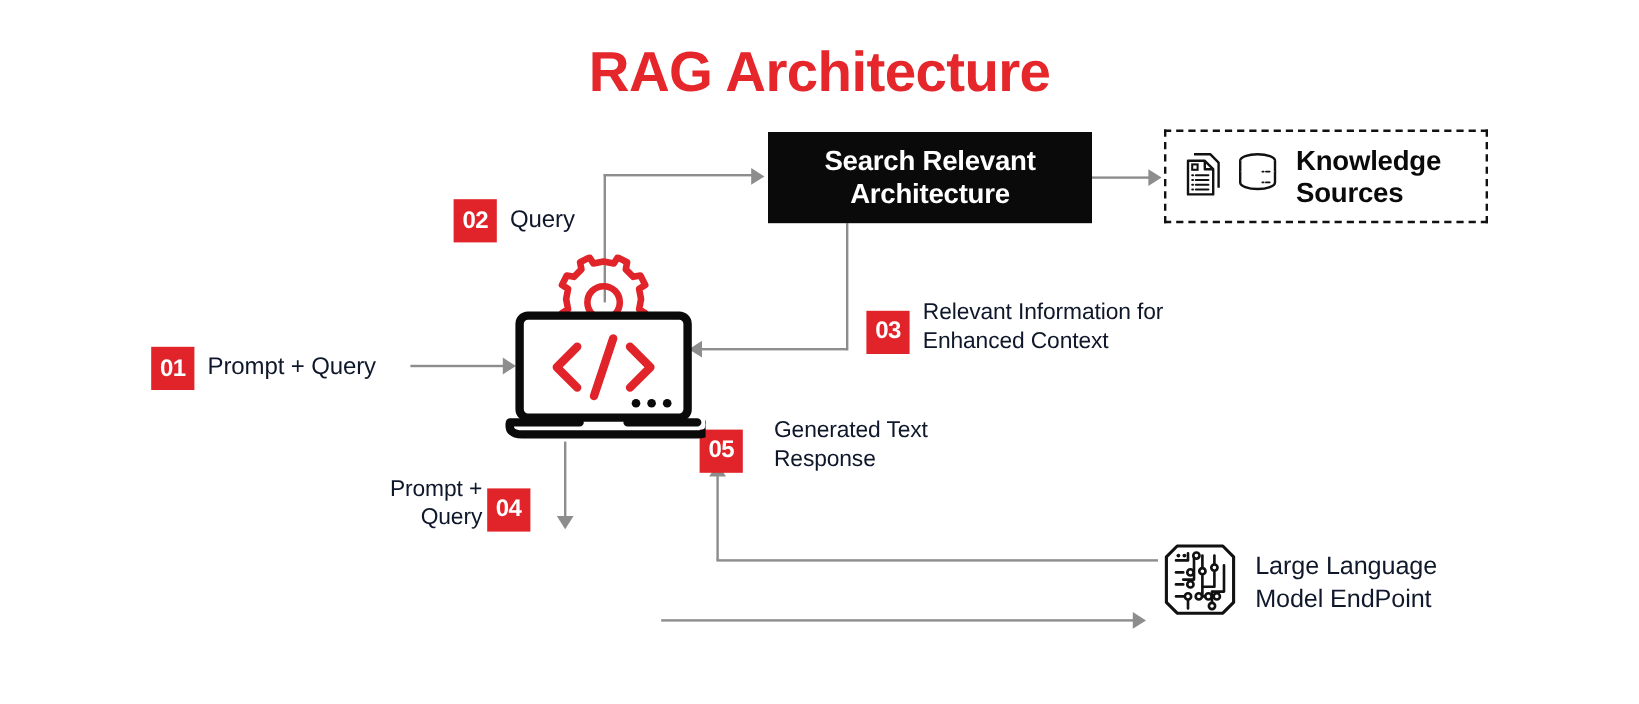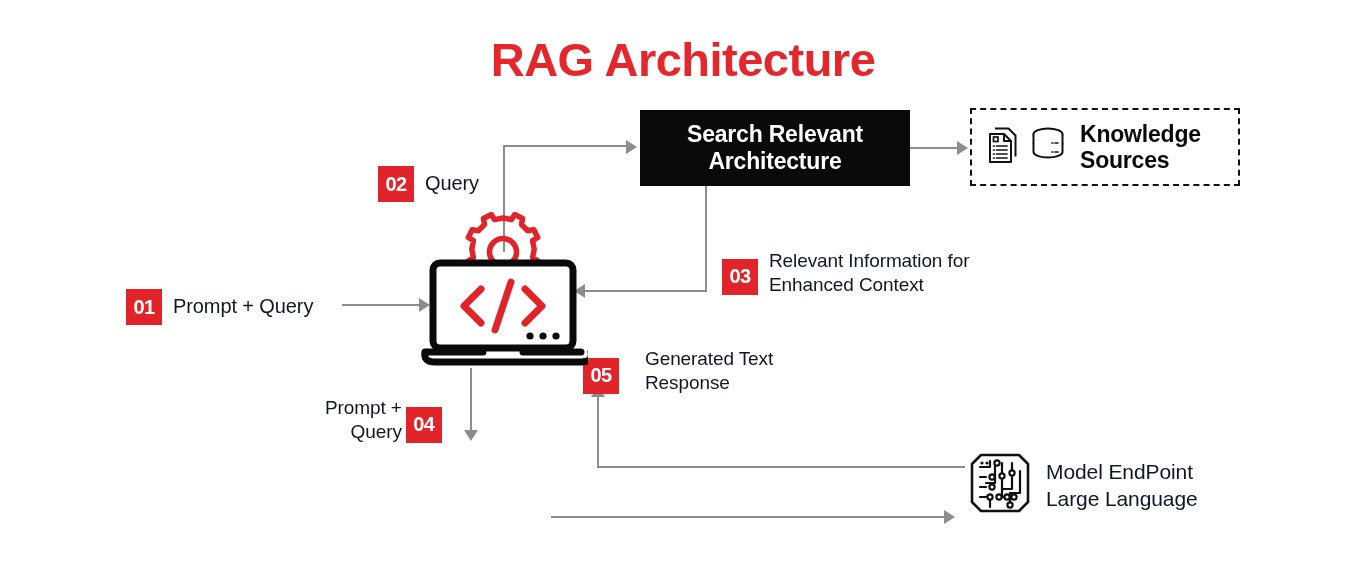--- a/index.html
+++ b/index.html
@@ -246,18 +246,18 @@
           <circle cx="29" cy="12" r="2.6"></circle>
           <circle cx="42" cy="54" r="2.6"></circle>
         </g>
         <g fill="#111">
           <circle cx="14" cy="12" r="1.6"></circle>
           <circle cx="19" cy="12" r="1.6"></circle>
         </g>
       </svg>
     </span>
     <div class="reg-label" style="font-size:21px;line-height:1.3;">
+      <div>Large Language</div>
       <div>Model EndPoint</div>
-      <div>Large Language</div>
     </div>
   </div>
 
 </div>
 
 </body></html>

